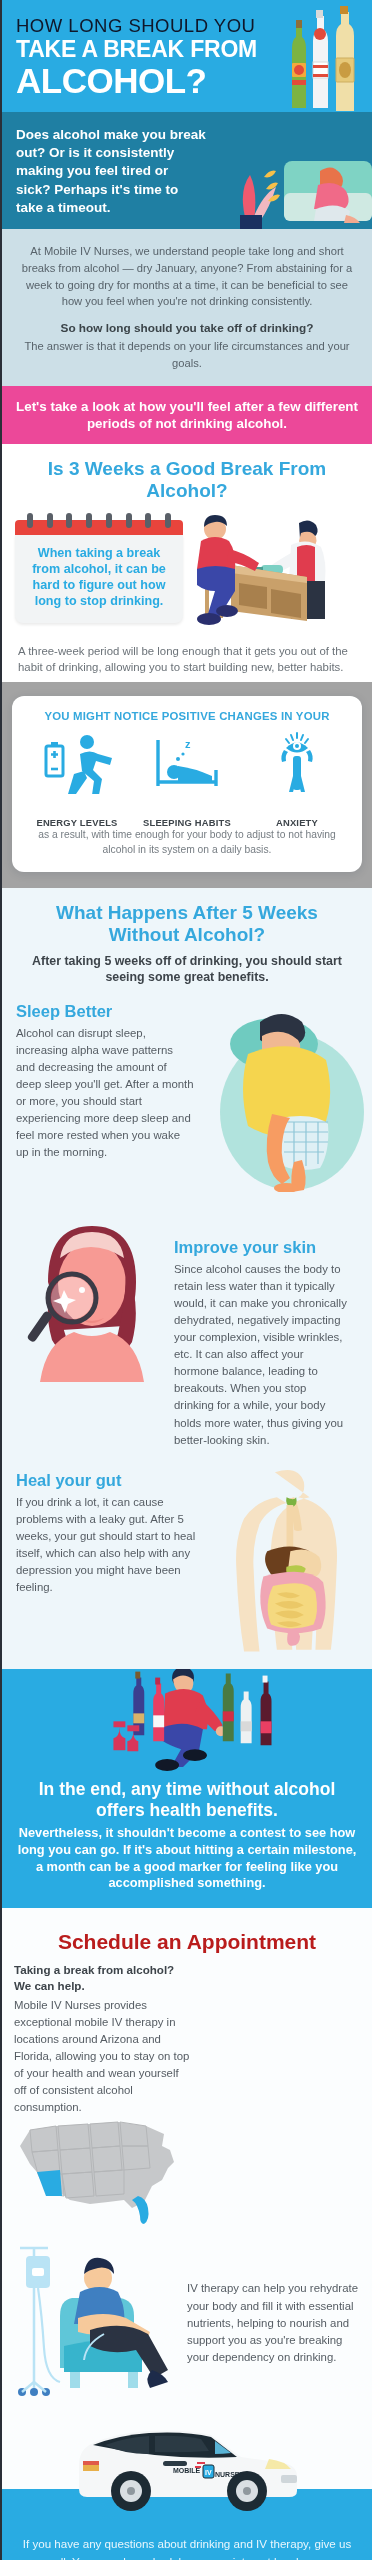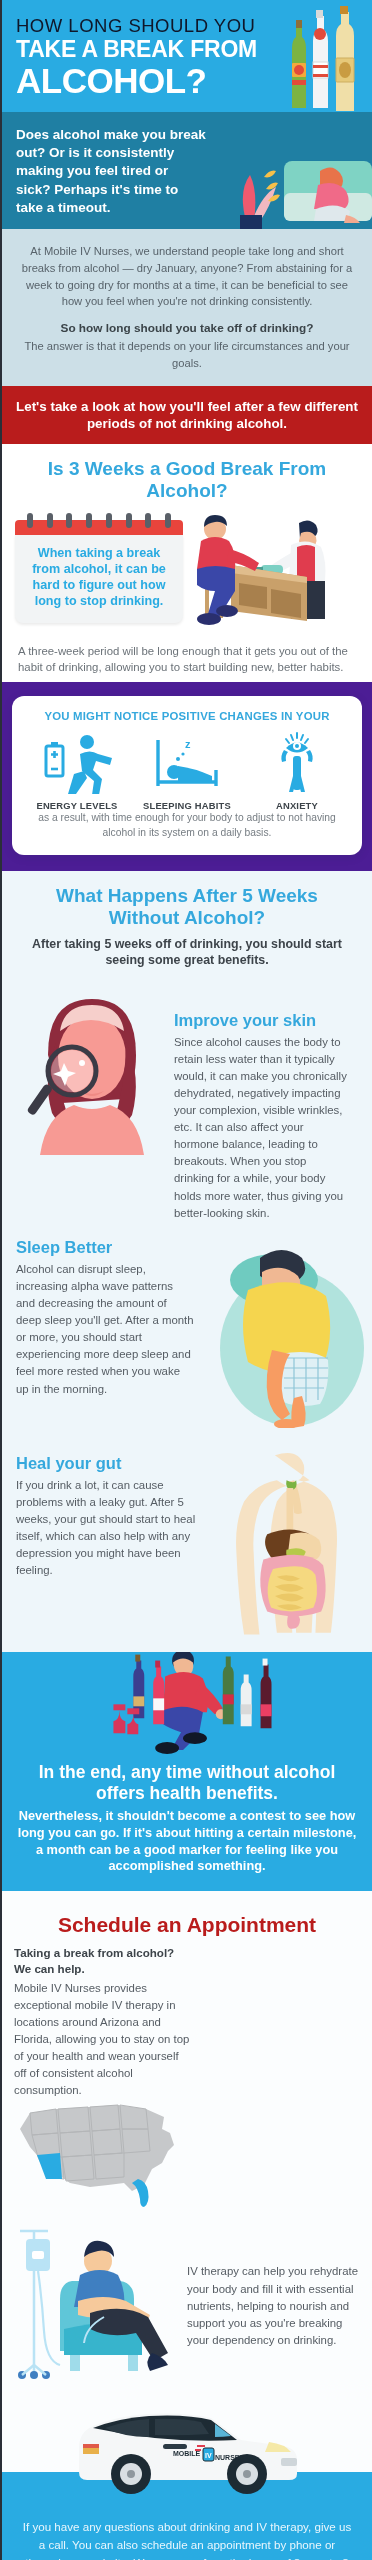--- a/index.html
+++ b/index.html
@@ -92,21 +92,21 @@
   }
   .pale .strong {
     color: #3b4449;
     font-weight: bold;
     font-size: 11.8px;
     margin-top: 10px;
   }
 
   
   .banner {
-    background: #b91c1c;
+    background: #ec4899;
     color: #fff;
     text-align: center;
     font-weight: bold;
     font-size: 13.4px;
     line-height: 1.3;
     padding: 12px 14px;
   }
 
   
   .sec-white { background: #ffffff; padding: 14px 0 6px 0; }
@@ -158,21 +158,21 @@
 
   .note {
     text-align: left;
     color: #6b7278;
     font-size: 11.4px;
     line-height: 1.45;
     padding: 12px 16px 0 16px;
   }
 
   
-  .changes-wrap { padding: 14px 10px 16px 10px; background: #4c1d95; }
+  .changes-wrap { padding: 14px 10px 16px 10px; background: #a3a3a3; }
   .changes {
     background: #ffffff;
     border-radius: 12px;
     box-shadow: 0 2px 10px rgba(20,40,60,.13);
     padding: 14px 10px 14px 10px;
   }
   .changes h3 {
     color: #35a8dd;
     font-size: 11.4px;
     font-weight: bold;
@@ -182,21 +182,21 @@
   .icons3 {
     display: flex;
     justify-content: space-around;
     align-items: flex-end;
     margin-top: 10px;
   }
   .icon-cell { width: 33%; text-align: center; }
   .icon-cell svg { display: block; margin: 0 auto; }
   .icon-cell span {
     display: block;
-    margin-top: 6px;
+    margin-top: 23px;
     font-size: 9.4px;
     font-weight: bold;
     color: #3d444a;
     letter-spacing: .2px;
     line-height: 1.22;
   }
   .changes .foot {
     text-align: center;
     color: #767d83;
     font-size: 10.3px;
@@ -460,20 +460,44 @@
         </div>
       </div>
 
       <div class="foot">as a result, with time enough for your body to adjust to not having alcohol in its system on a daily basis.</div>
     </div>
   </div>
 
   <div class="sec-pale">
     <div class="h2">What Happens After 5 Weeks Without Alcohol?</div>
     <div class="sub">After taking 5 weeks off of drinking, you should start seeing some great benefits.</div>
+
+    <div class="blk">
+      <div class="two-col">
+        <div class="col-txt">
+          <div class="h3b">Sleep Better</div>
+          <div class="body">Alcohol can disrupt sleep, increasing alpha wave patterns and decreasing the amount of deep sleep you'll get. After a month or more, you should start experiencing more deep sleep and feel more rested when you wake up in the morning.</div>
+        </div>
+        <div class="col-art">
+          <svg viewBox="0 0 170 190" width="170" height="190">
+            <ellipse cx="90" cy="110" rx="72" ry="78" fill="#7fd3c4" opacity=".55"></ellipse>
+            <ellipse cx="72" cy="42" rx="44" ry="26" fill="#6fcbc0"></ellipse>
+            <path d="M58 20 q22-16 42 0 q8 14 -4 22 q-22 8 -38-4z" fill="#2b3342"></path>
+            <path d="M60 34 q20-10 36 4 q6 10 -4 16 q-20 8 -32-6z" fill="#f0b893"></path>
+            <path d="M46 52 q46-18 78 6 q10 40 -4 72 q-40 14 -74-6 q-10-38 0-72z" fill="#f5d54e"></path>
+            <path d="M78 116 q34-6 48 6 q2 28 -8 44 q-26 6 -44-6z" fill="#dff0f5"></path>
+            <path d="M82 120 h44 M82 130 h44 M82 140 h44 M82 150 h40" stroke="#8fc6d8" stroke-width="1.2"></path>
+            <path d="M92 120 v44 M104 120 v44 M116 120 v42" stroke="#8fc6d8" stroke-width="1.2"></path>
+            <path d="M70 112 q-8 26 -4 48 q4 16 14 22 l8-6 q-10-16 -8-34 q2-18 8-26z" fill="#f79c62"></path>
+            <path d="M100 158 q6 18 2 30 l-12 2 q-2-18 2-30z" fill="#f79c62"></path>
+            <ellipse cx="84" cy="186" rx="12" ry="5" fill="#f79c62"></ellipse>
+          </svg>
+        </div>
+      </div>
+    </div>
 
     <div class="blk">
       <div class="two-col">
         <div class="col-art" style="width:150px;flex:none;">
           <svg viewBox="0 0 150 170" width="150" height="170">
             <path d="M32 70 q0-56 44-56 q44 0 44 56 q0 28 -12 44 l-62 4z" fill="#8e2b3d"></path>
             <ellipse cx="76" cy="72" rx="34" ry="42" fill="#f79a94"></ellipse>
             <path d="M44 46 q30-22 64 0 q-4-26 -32-26 q-28 0 -32 26z" fill="#f6cfcb"></path>
             <path d="M110 56 q16 36 6 74 q-8 14 -20 12 q14-42 14-86z" fill="#8e2b3d"></path>
             <path d="M40 58 q-14 36 -4 70 q6 12 18 10 q-14-40 -14-80z" fill="#8e2b3d"></path>
@@ -486,44 +510,20 @@
             <rect x="28" y="100" width="9" height="34" rx="4" transform="rotate(35 32 102)" fill="#3b3b46"></rect>
           </svg>
         </div>
         <div class="col-txt" style="width:175px;padding-top:26px;">
           <div class="h3b">Improve your skin</div>
           <div class="body">Since alcohol causes the body to retain less water than it typically would, it can make you chronically dehydrated, negatively impacting your complexion, visible wrinkles, etc. It can also affect your hormone balance, leading to breakouts. When you stop drinking for a while, your body holds more water, thus giving you better-looking skin.</div>
         </div>
       </div>
     </div>
 
-    <div class="blk">
-      <div class="two-col">
-        <div class="col-txt">
-          <div class="h3b">Sleep Better</div>
-          <div class="body">Alcohol can disrupt sleep, increasing alpha wave patterns and decreasing the amount of deep sleep you'll get. After a month or more, you should start experiencing more deep sleep and feel more rested when you wake up in the morning.</div>
-        </div>
-        <div class="col-art">
-          <svg viewBox="0 0 170 190" width="170" height="190">
-            <ellipse cx="90" cy="110" rx="72" ry="78" fill="#7fd3c4" opacity=".55"></ellipse>
-            <ellipse cx="72" cy="42" rx="44" ry="26" fill="#6fcbc0"></ellipse>
-            <path d="M58 20 q22-16 42 0 q8 14 -4 22 q-22 8 -38-4z" fill="#2b3342"></path>
-            <path d="M60 34 q20-10 36 4 q6 10 -4 16 q-20 8 -32-6z" fill="#f0b893"></path>
-            <path d="M46 52 q46-18 78 6 q10 40 -4 72 q-40 14 -74-6 q-10-38 0-72z" fill="#f5d54e"></path>
-            <path d="M78 116 q34-6 48 6 q2 28 -8 44 q-26 6 -44-6z" fill="#dff0f5"></path>
-            <path d="M82 120 h44 M82 130 h44 M82 140 h44 M82 150 h40" stroke="#8fc6d8" stroke-width="1.2"></path>
-            <path d="M92 120 v44 M104 120 v44 M116 120 v42" stroke="#8fc6d8" stroke-width="1.2"></path>
-            <path d="M70 112 q-8 26 -4 48 q4 16 14 22 l8-6 q-10-16 -8-34 q2-18 8-26z" fill="#f79c62"></path>
-            <path d="M100 158 q6 18 2 30 l-12 2 q-2-18 2-30z" fill="#f79c62"></path>
-            <ellipse cx="84" cy="186" rx="12" ry="5" fill="#f79c62"></ellipse>
-          </svg>
-        </div>
-      </div>
-    </div>
-
     <div class="blk" style="padding-bottom:10px;">
       <div class="two-col">
         <div class="col-txt" style="width:195px;padding-top:6px;">
           <div class="h3b">Heal your gut</div>
           <div class="body">If you drink a lot, it can cause problems with a leaky gut. After 5 weeks, your gut should start to heal itself, which can also help with any depression you might have been feeling.</div>
         </div>
         <div class="col-art">
           <svg viewBox="0 0 140 190" width="135" height="190">
             <path d="M58 4 q24-8 30 10 q2 12 -6 16 q22 4 34 22 q8 22 6 50 q-2 54 -6 86 h-16 q2-40 0-64 q-2 24 -4 64 h-16 q-2-40 -4-64 q-2 24 0 64 H60 q-4-32 -6-86 q-2-28 6-50 q12-18 34-22" fill="#f6e2c4"></path>
             <path d="M70 36 q-20 6 -28 22 q-8 22 -6 48 q2 50 6 84 H26 q-6-36 -8-86 q-2-30 8-52 q12-18 34-22z" fill="#f6e2c4"></path>

